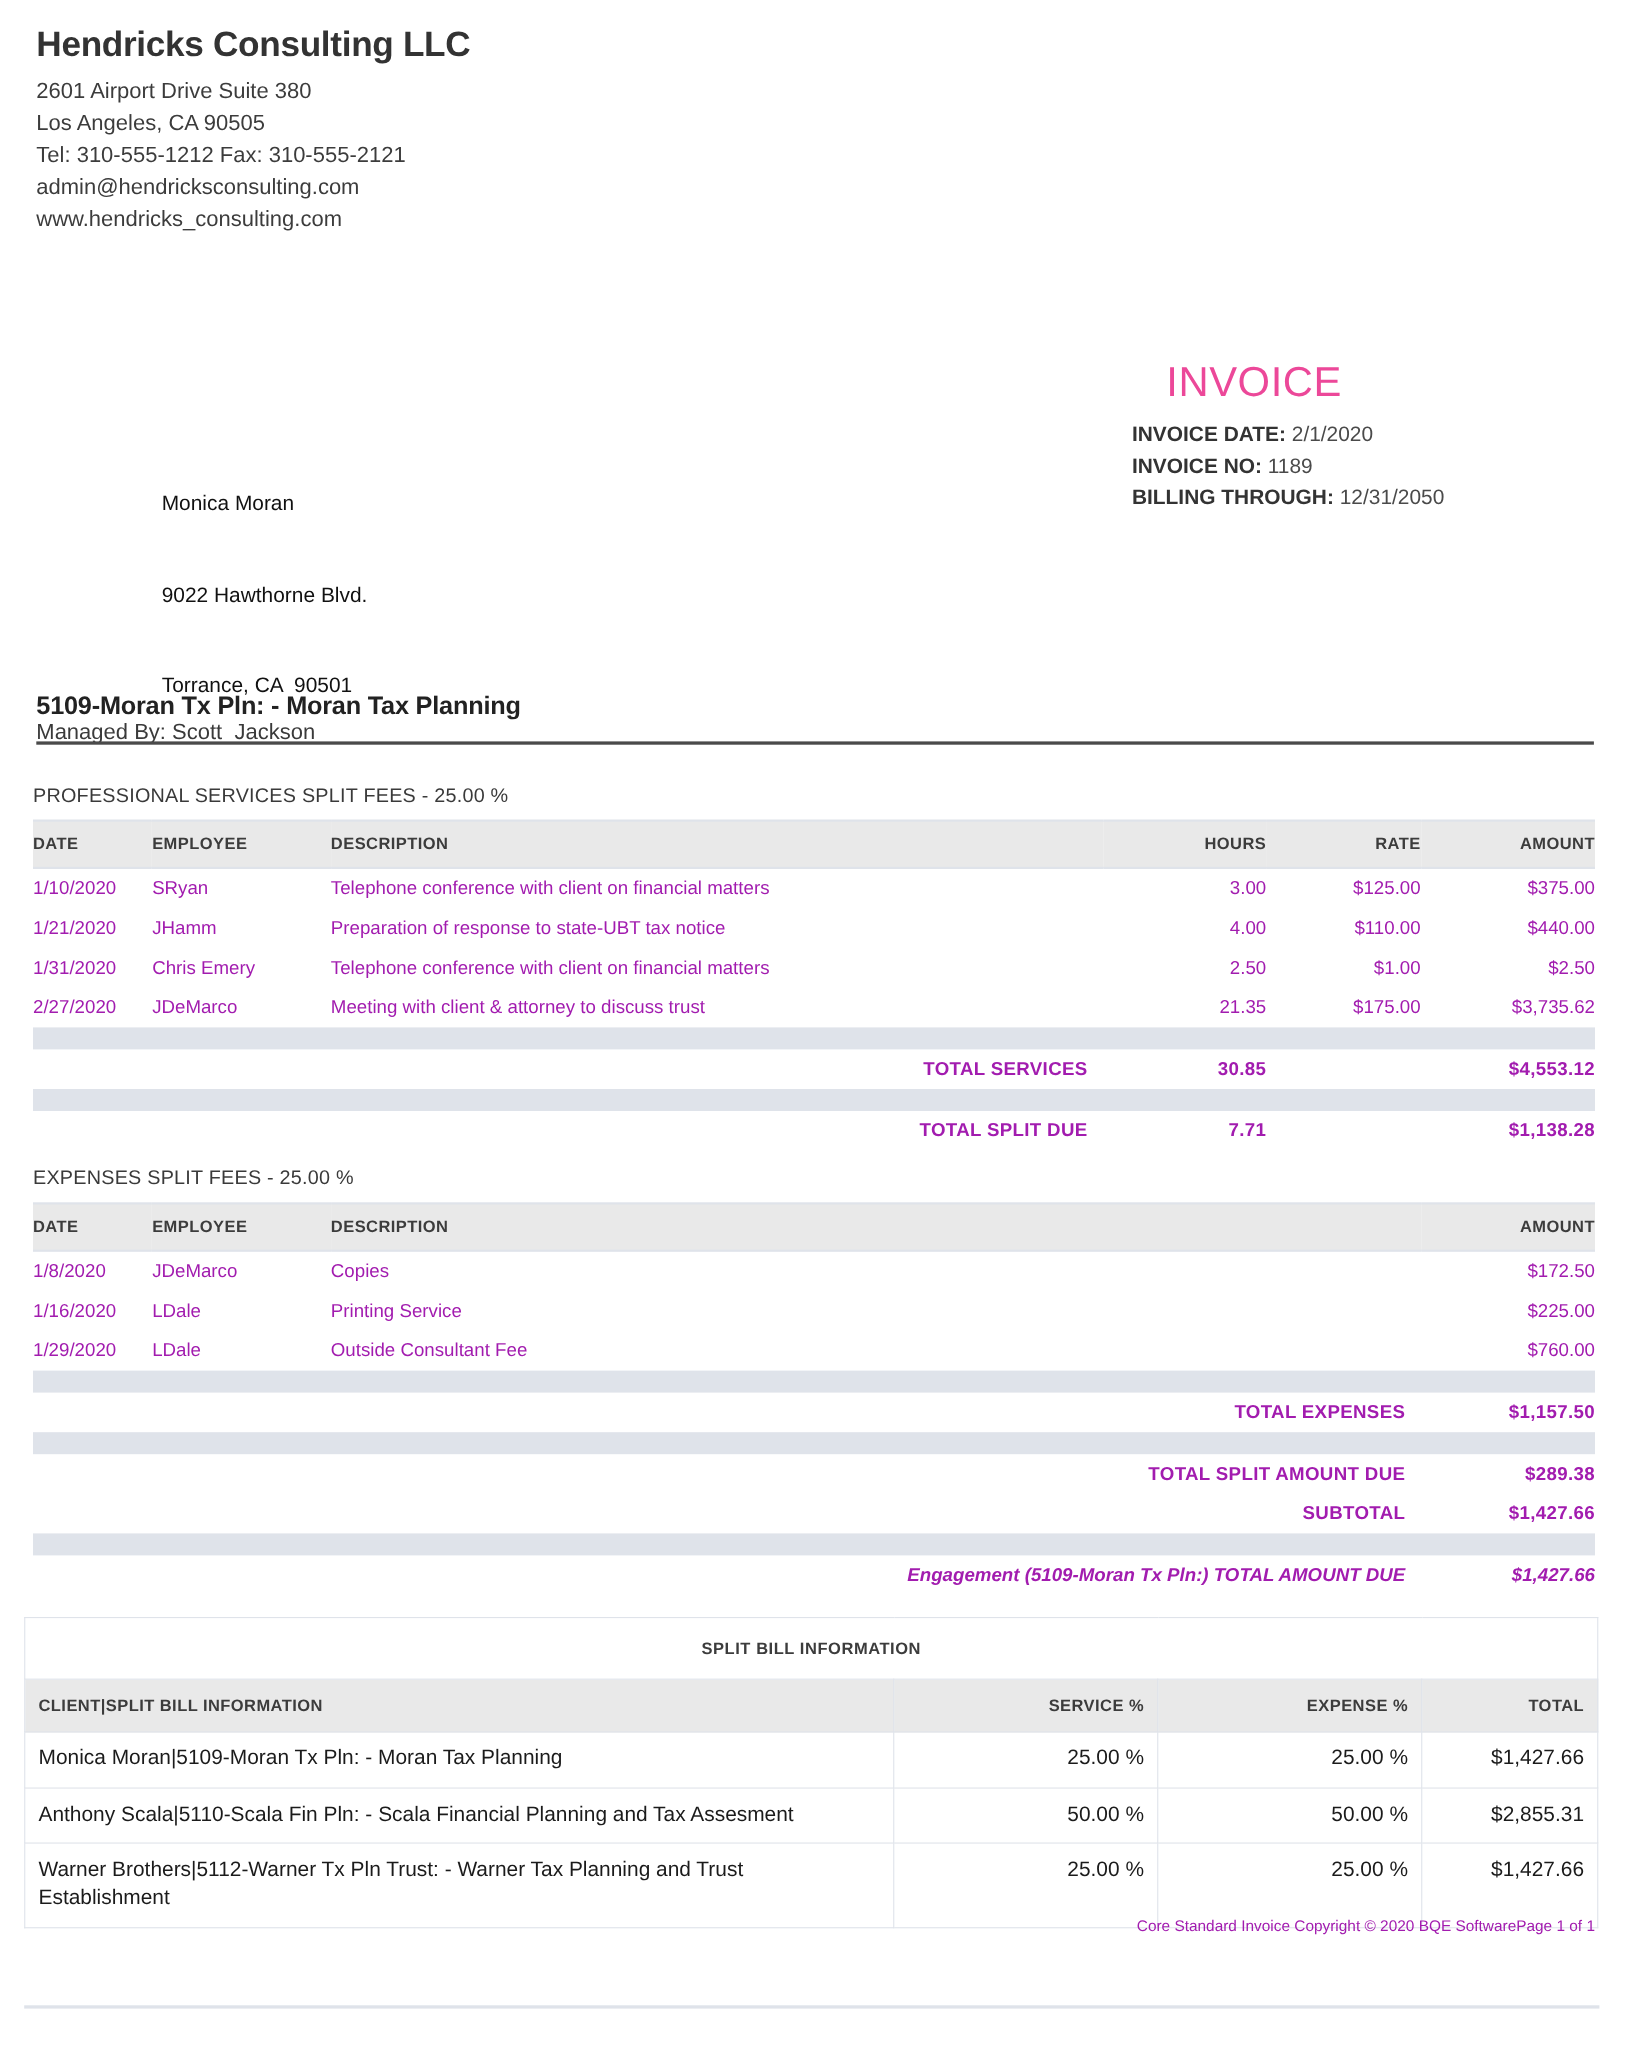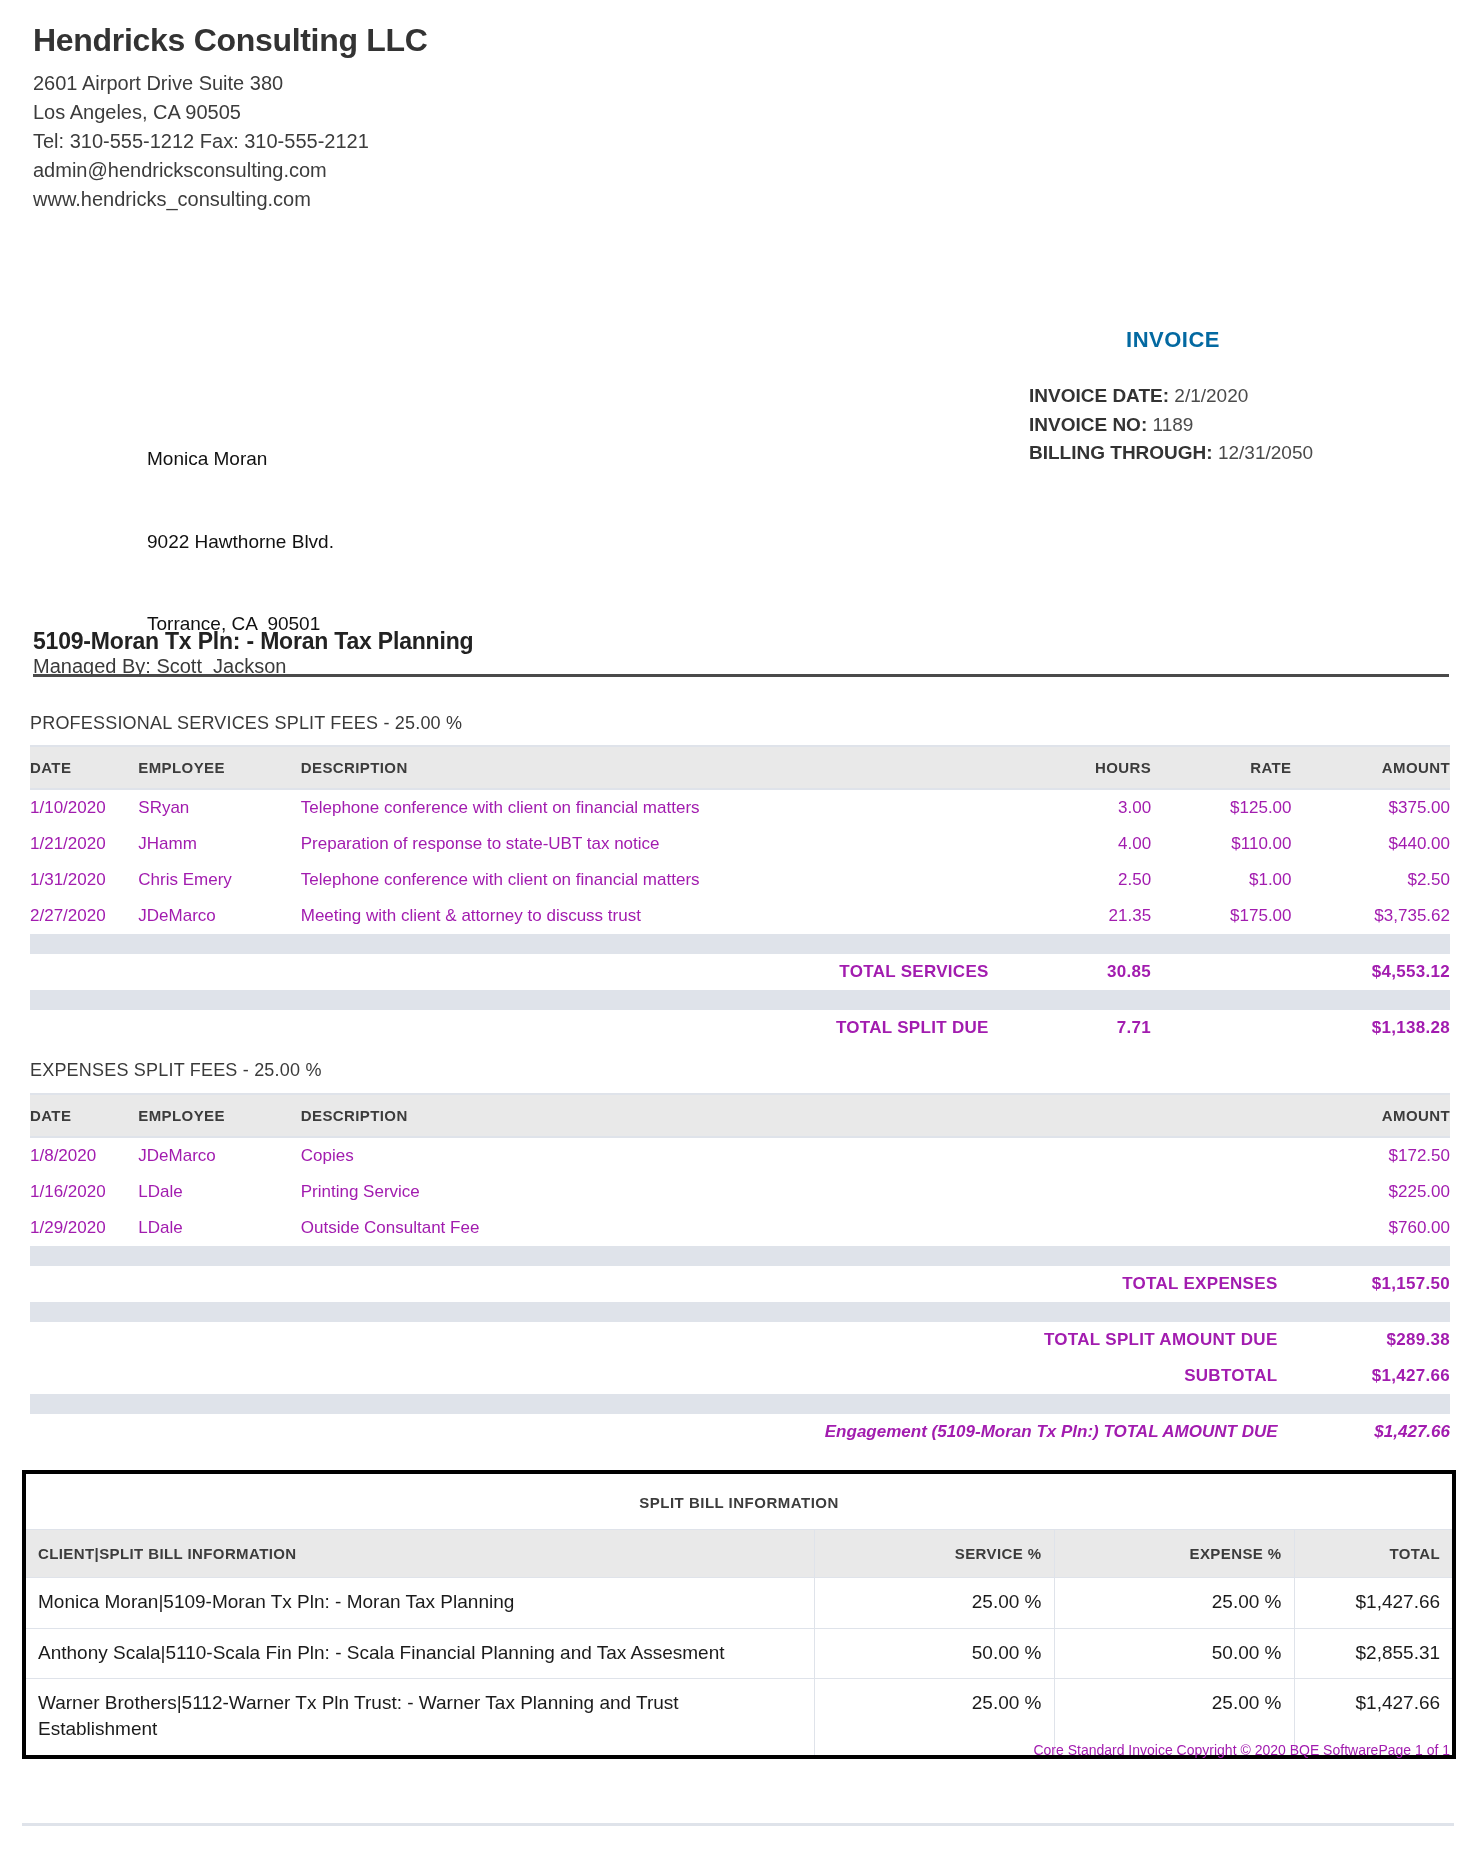--- a/index.html
+++ b/index.html
@@ -42,23 +42,23 @@
     color: #3c3c3c;
     line-height: 1.45;
     white-space: pre;
   }
 
   
   .invoice-title {
     position: absolute;
     right: 262px;
     top: 327px;
-    font-size: 22px;
-    font-weight: bold;
-    color: #0369a1;
+    font-size: 38px;
+    font-weight: normal;
+    color: #ec4899;
     letter-spacing: 0.5px;
   }
   .invoice-meta {
     position: absolute;
     left: 985px;
     top: 382px;
     font-size: 19px;
     line-height: 1.5;
     color: #3a3a3a;
   }
@@ -191,21 +191,21 @@
     font-style: italic;
   }
   .grand-row td.lbl { text-align: right; padding-right: 14px; }
 
   
   .splitbill {
     position: absolute;
     left: 22px;
     top: 1470px;
     width: 1168px;
-    border: 4px solid #000000;
+    border: 1px solid #000000;
     border-collapse: collapse;
     table-layout: fixed;
   }
   .splitbill td, .splitbill th {
     border: 1px solid #dfe3ea;
   }
   .splitbill .title-cell {
     text-align: center;
     font-size: 15px;
     font-weight: bold;

